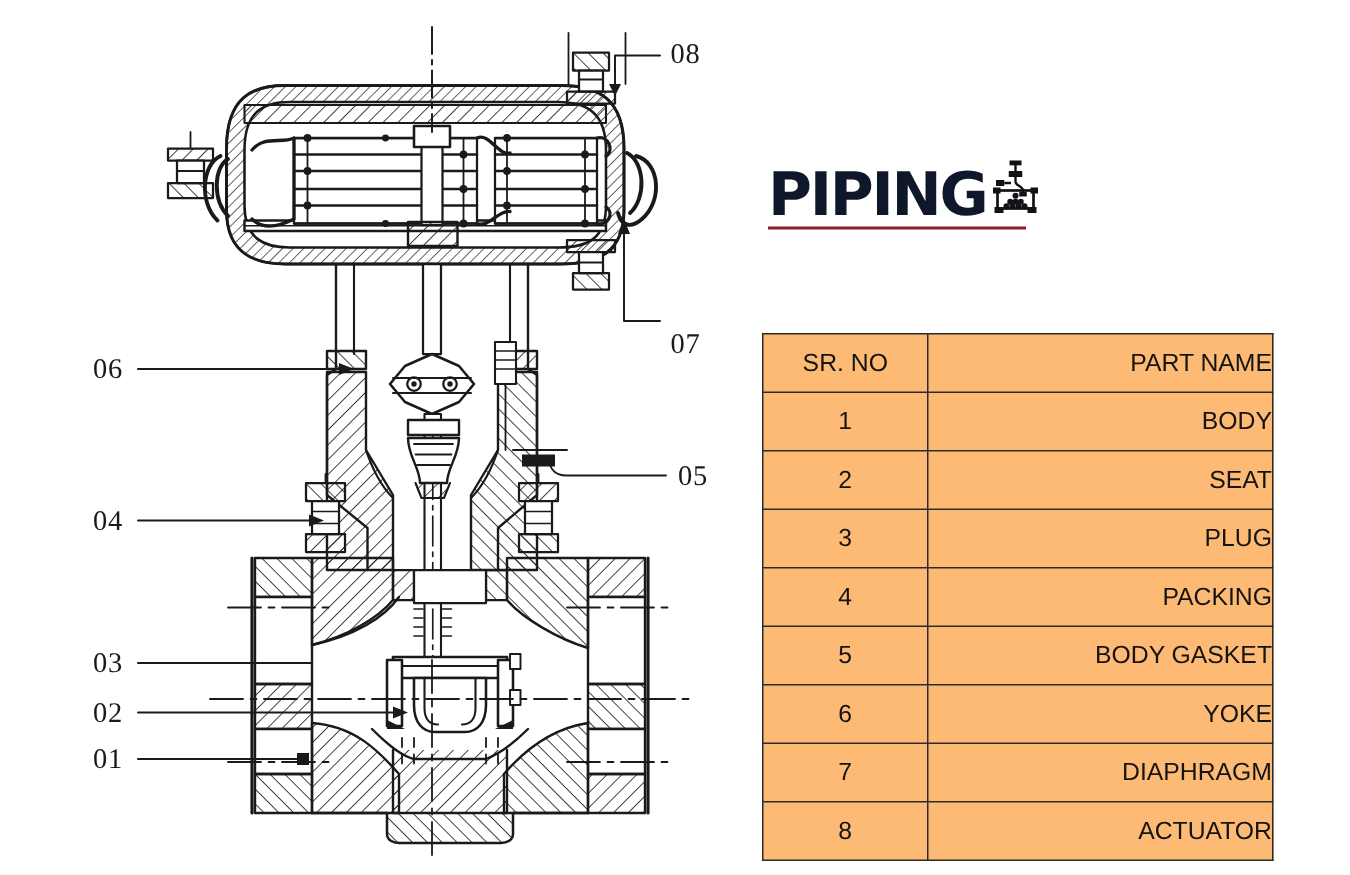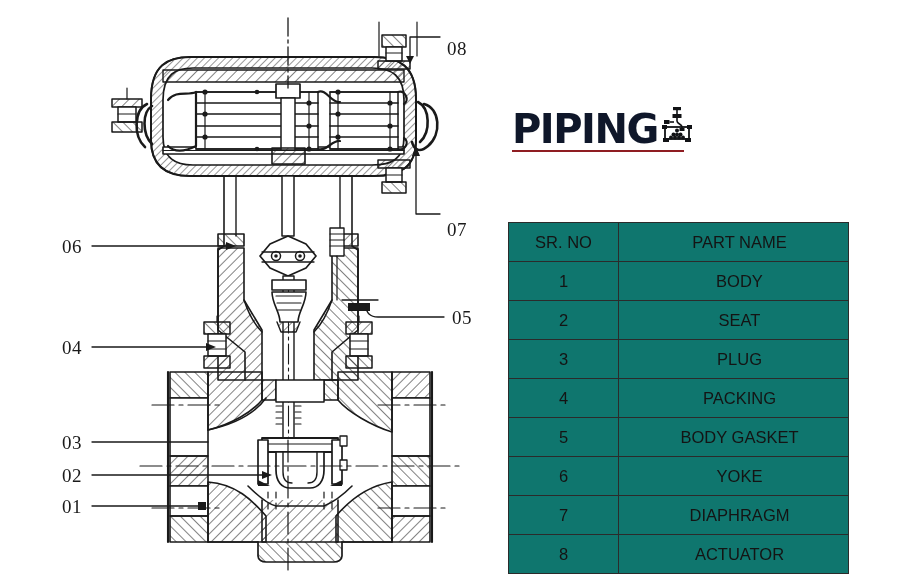--- a/index.html
+++ b/index.html
@@ -102,35 +102,35 @@
     left: 508px;
     top: 222px;
     width: 341px;
     height: 351px;
   }
   table.parts-table {
     border-collapse: collapse;
     width: 100%;
     height: 100%;
     table-layout: fixed;
-    background: #0f766e;
+    background: #fdba74;
   }
   table.parts-table th,
   table.parts-table td {
     border: 1.6px solid #2b2b2b;
     font-family: "Liberation Sans", sans-serif;
     font-size: 16.5px;
     font-weight: normal;
     color: #141414;
     padding: 0 0 0 12px;
     height: 39px;
     box-sizing: border-box;
   }
   table.parts-table .col-sr { width: 110px; text-align: center; padding-left: 0; }
-  table.parts-table .col-name { text-align: center; }
+  table.parts-table .col-name { text-align: right; }
   table.parts-table thead th { font-weight: normal; }
   table.parts-table thead th.col-sr { text-align: center; }
 </style>
 </head>
 <body>
 
 <div id="root">
 
   <div id="drawing-panel">
     <svg id="valve-svg" width="500" height="583" viewBox="0 0 500 583">
@@ -438,21 +438,21 @@
           <path d="M262 471 L262 479 L272 475 Z" fill="#1a1a1a" stroke="none"></path>
 
           <line x1="92" y1="506" x2="202" y2="506"></line>
           <path d="M198 502 L206 502 L206 510 L198 510 Z" fill="#1a1a1a" stroke="none"></path>
         </g>
 
       </g>
     </svg>
   </div>
 
-  <div class="callout-label" style="left:447px; top:38px;">08</div>
+  <div class="callout-label" style="left:447px; top:26px;">08</div>
   <div class="callout-label" style="left:447px; top:219px;">07</div>
   <div class="callout-label" style="left:62px; top:236px;">06</div>
   <div class="callout-label" style="left:452px; top:307px;">05</div>
   <div class="callout-label" style="left:62px; top:337px;">04</div>
   <div class="callout-label" style="left:62px; top:432px;">03</div>
   <div class="callout-label" style="left:62px; top:465px;">02</div>
   <div class="callout-label" style="left:62px; top:496px;">01</div>
 
   <div id="logo">
     <div id="logo-piping-row">

